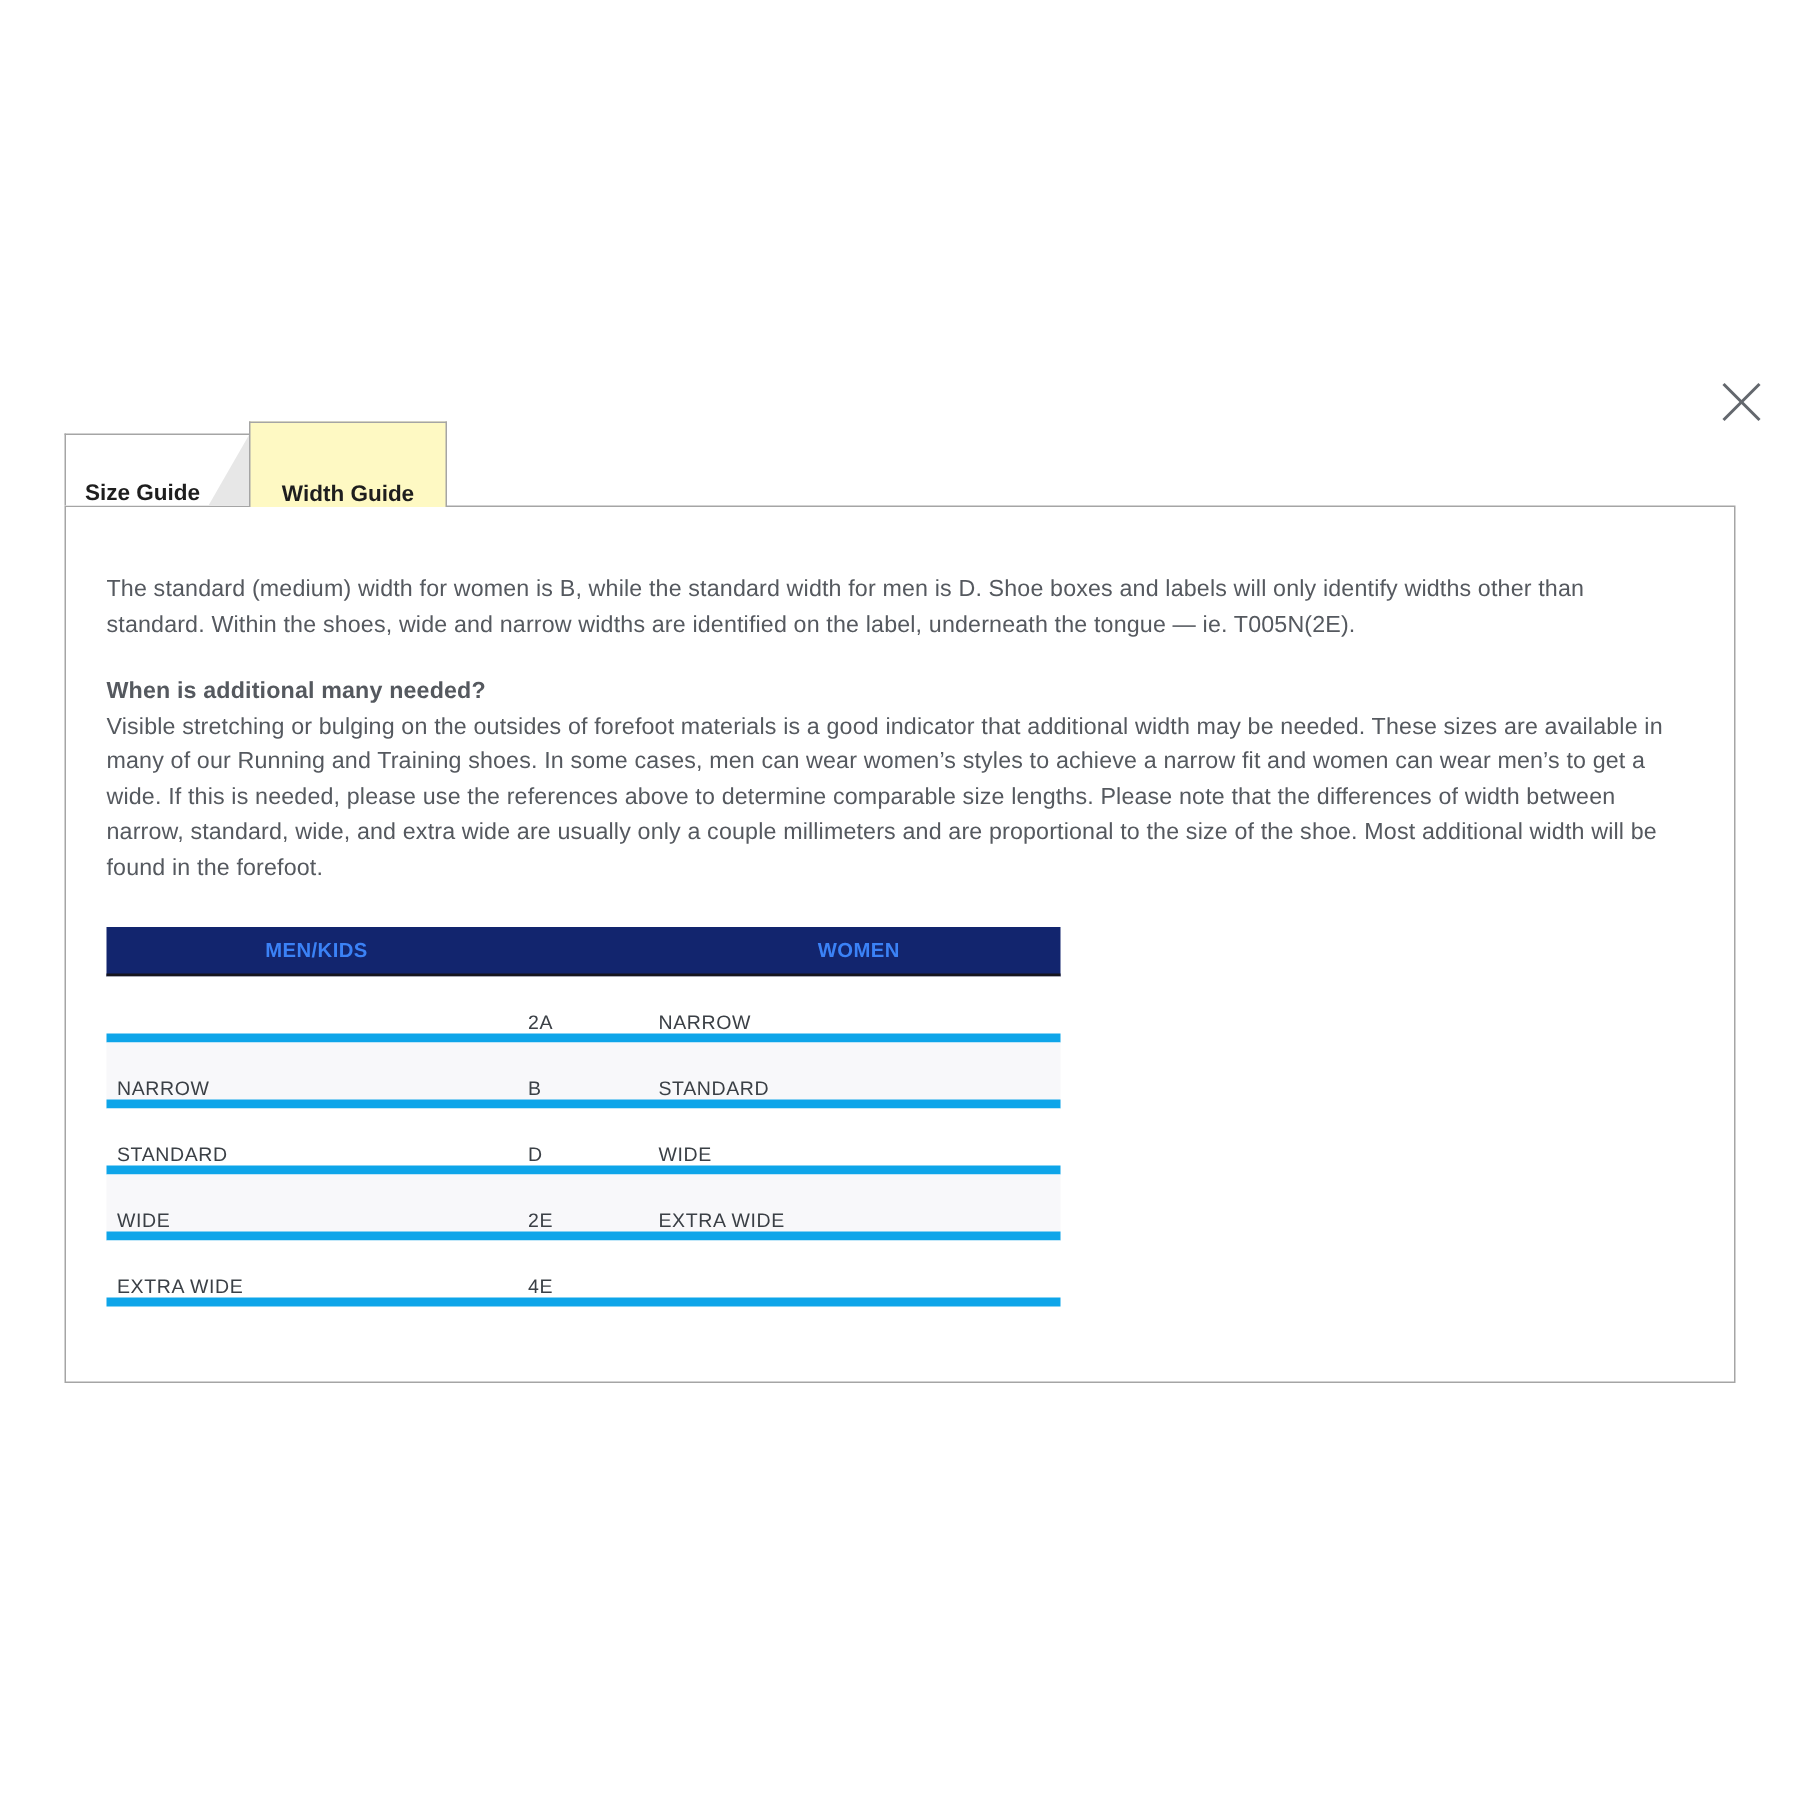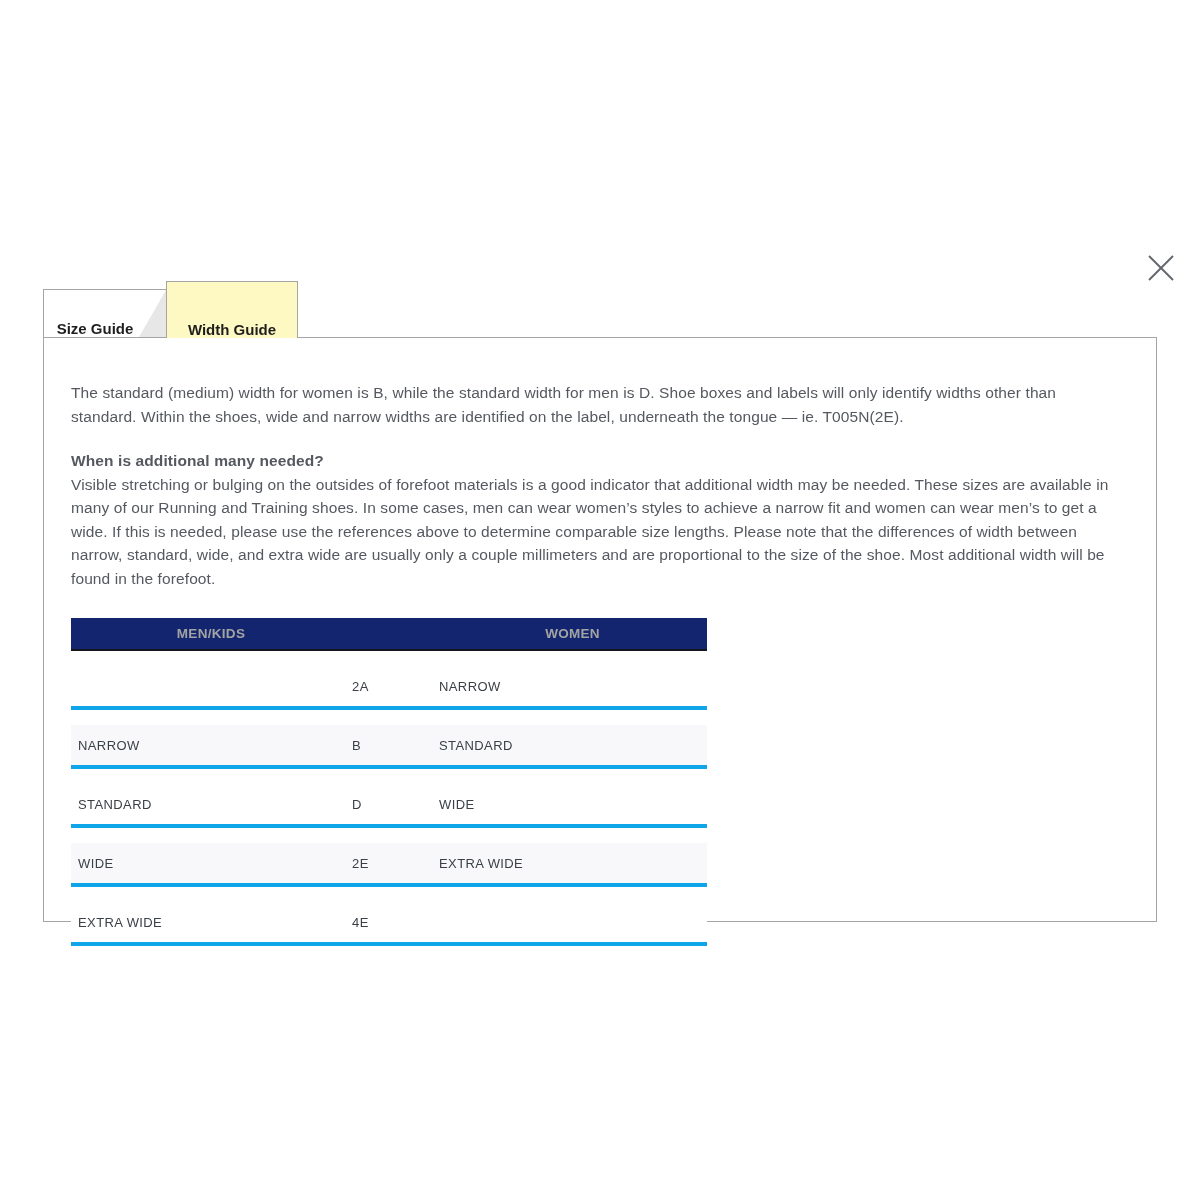--- a/index.html
+++ b/index.html
@@ -94,36 +94,35 @@
     margin-top: 28px;
     width: 636px;
   }
   .wt-header {
     display: flex;
     height: 33px;
     background: #12256e;
     border-bottom: 2px solid #15151e;
   }
   .wt-header .hc {
-    color: #a3a3a3;
+    color: #3b82f6;
     font-weight: bold;
     font-size: 13.5px;
     letter-spacing: 0.3px;
     display: flex; align-items: center; justify-content: center;
   }
   .col-men   { width: 280px; }
   .col-code  { width: 87px; }
   .col-women { width: 269px; }
 
   .wt-row {
     display: flex;
     height: 44px;
-    border-bottom: 4px solid #0ea5e9;
-    align-items: center;
-    margin-top: 15px;
+    border-bottom: 6px solid #0ea5e9;
+    align-items: flex-end;
   }
   .wt-row:nth-child(odd)  { background: #f8f8fa; }
   .wt-row:nth-child(even) { background: #ffffff; }
   .wt-row .cell {
     font-size: 13px;
     color: #3b4046;
     letter-spacing: 0.4px;
     text-transform: uppercase;
   }
   .wt-row .col-men  { padding-left: 7px; }

